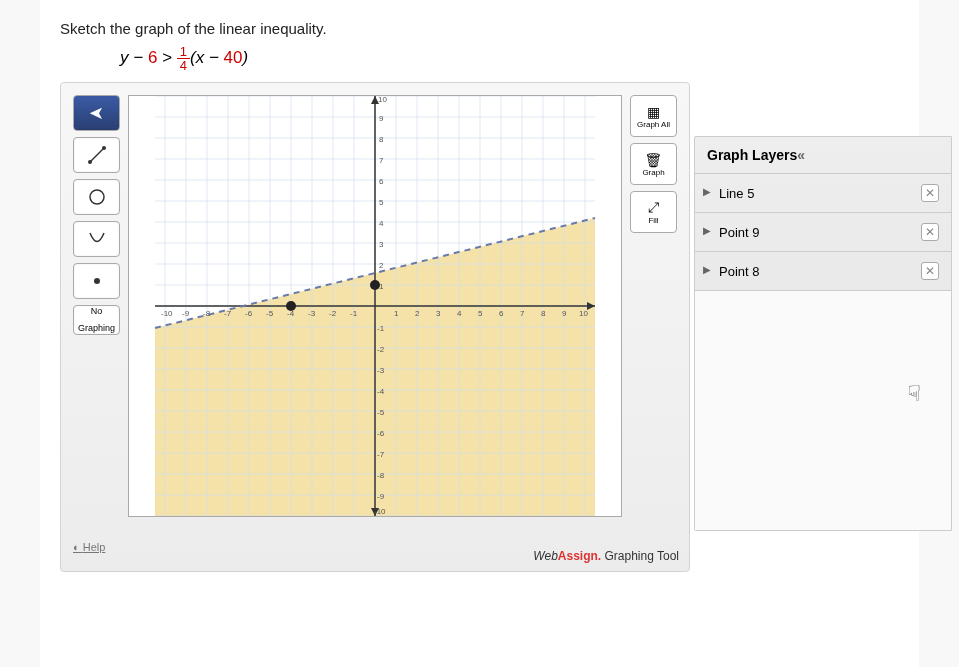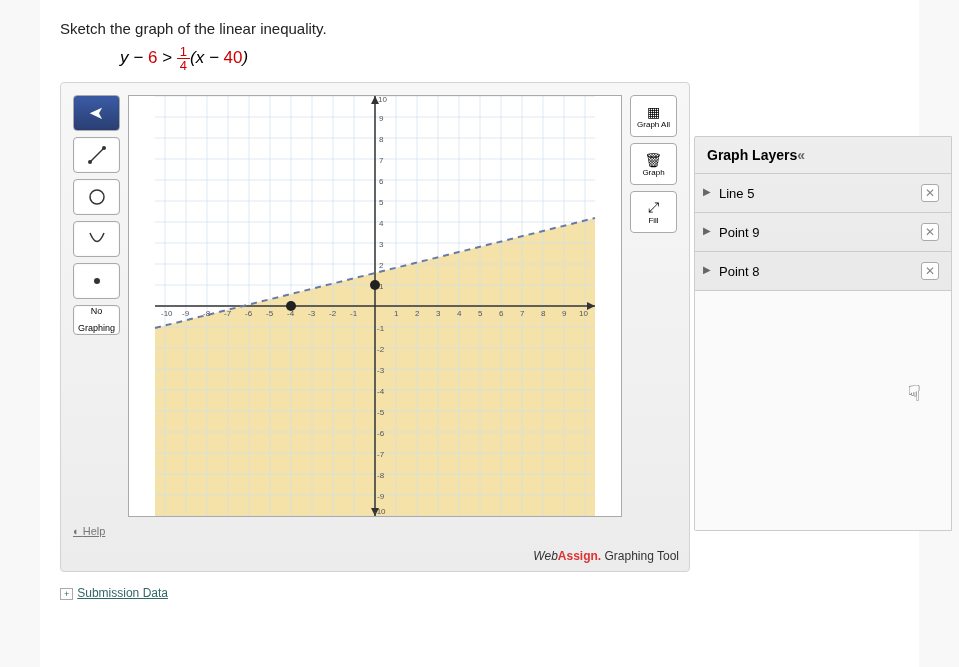--- a/index.html
+++ b/index.html
@@ -114,21 +114,21 @@
   display: flex;
   flex-direction: column;
   align-items: center;
   justify-content: center;
   font-size: 8px;
   cursor: pointer;
 }
 .rt-btn .icon { font-size: 14px; }
 .help-link {
   position: absolute;
-  bottom: 34px;
+  bottom: 18px;
   left: 12px;
   font-size: 11px;
   color: #777;
   text-decoration: underline;
   cursor: pointer;
 }
 .brand {
   position: absolute;
   bottom: 8px;
   right: 10px;
@@ -362,23 +362,20 @@
         </div>
       </div>
       <div class="help-link">
         <span>◐ </span><span>Help</span>
       </div>
       <div class="brand">
         <span class="wa">Web</span><span class="assign">Assign.</span><span> Graphing Tool</span>
       </div>
     </div>
 
-    <div class="submission-link">
-      <span class="plus">+</span><a>Submission Data</a>
-    </div>
 
   </div>
 </div>
 
 <div class="layers-panel">
   <div class="layers-header">
     <span>Graph Layers</span>
     <span class="collapse">«</span>
   </div>
   <div class="layer-item">

